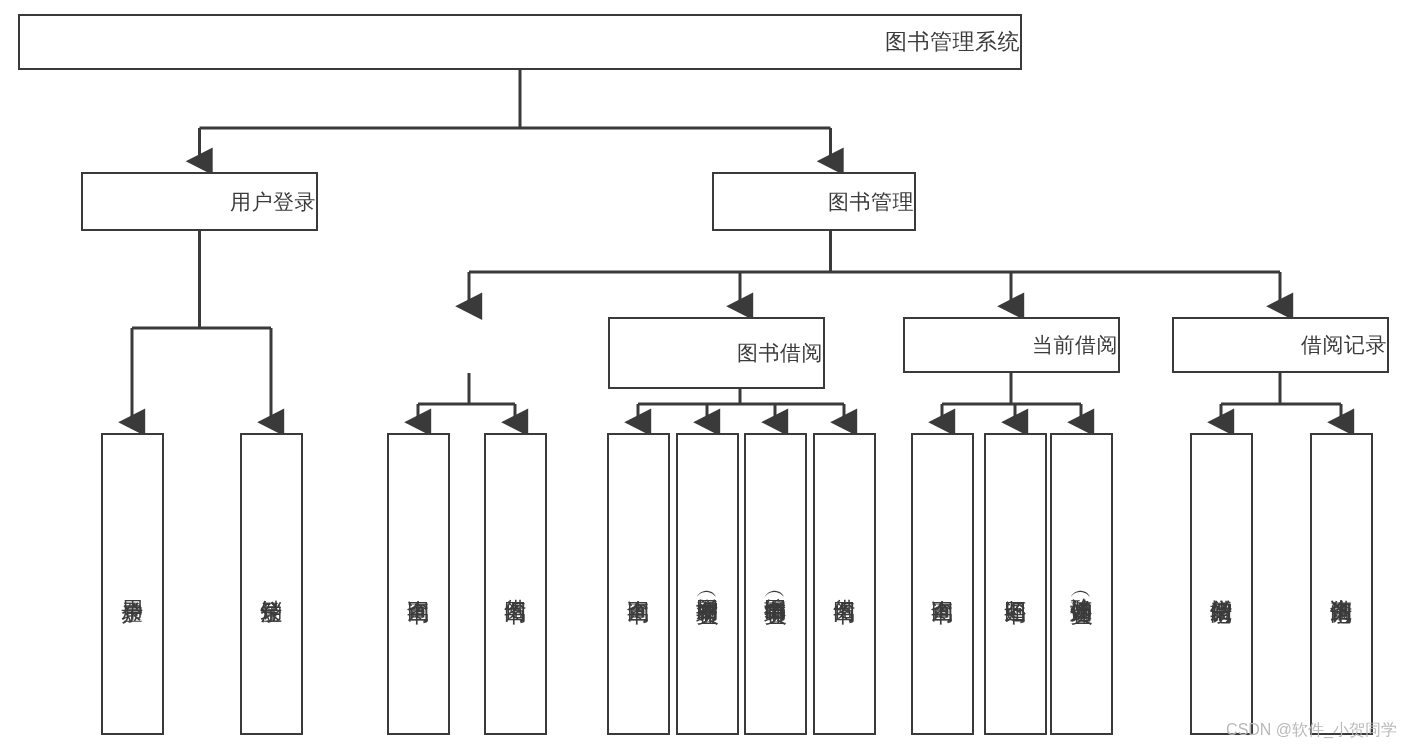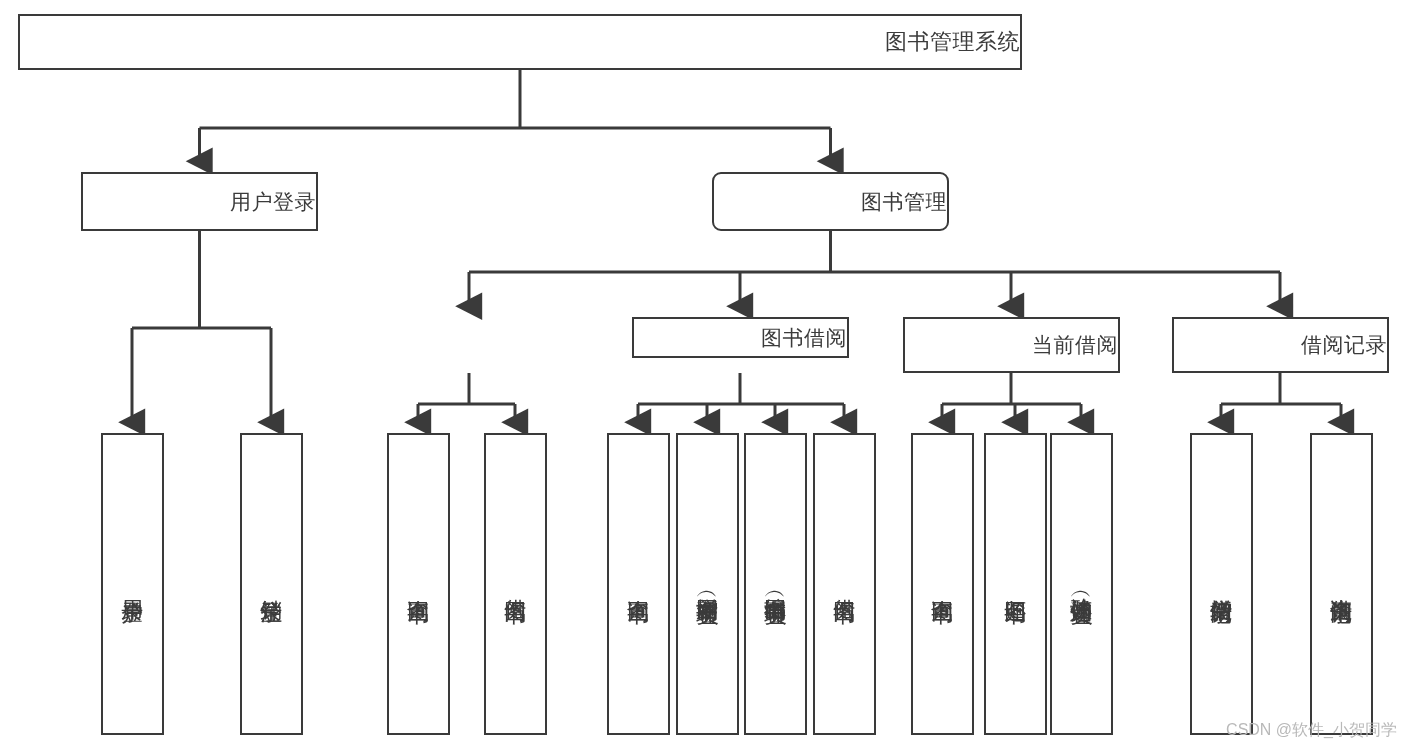--- a/index.html
+++ b/index.html
@@ -133,25 +133,25 @@
     </g>
   </svg>
 
   <div class="node h root" style="left:18px; top:14px; width:1004px; height:56px;">
     <span class="label">图书管理系统</span>
   </div>
 
   <div class="node h" style="left:81px; top:172px; width:237px; height:59px;">
     <span class="label">用户登录</span>
   </div>
-  <div class="node h" style="left:712px; top:172px; width:237px; height:59px;border-radius:9px;">
+  <div class="node h" style="left:712px; top:172px; width:204px; height:59px;">
     <span class="label">图书管理</span>
   </div>
 
-  <div class="node h" style="left:632px; top:317px; width:217px; height:41px;">
+  <div class="node h" style="left:608px; top:317px; width:217px; height:72px;">
     <span class="label">图书借阅</span>
   </div>
   <div class="node h" style="left:903px; top:317px; width:217px; height:56px;">
     <span class="label">当前借阅</span>
   </div>
   <div class="node h" style="left:1172px; top:317px; width:217px; height:56px;">
     <span class="label">借阅记录</span>
   </div>
 
   <div class="node v" style="left:101px; top:433px; width:63px; height:302px;">

